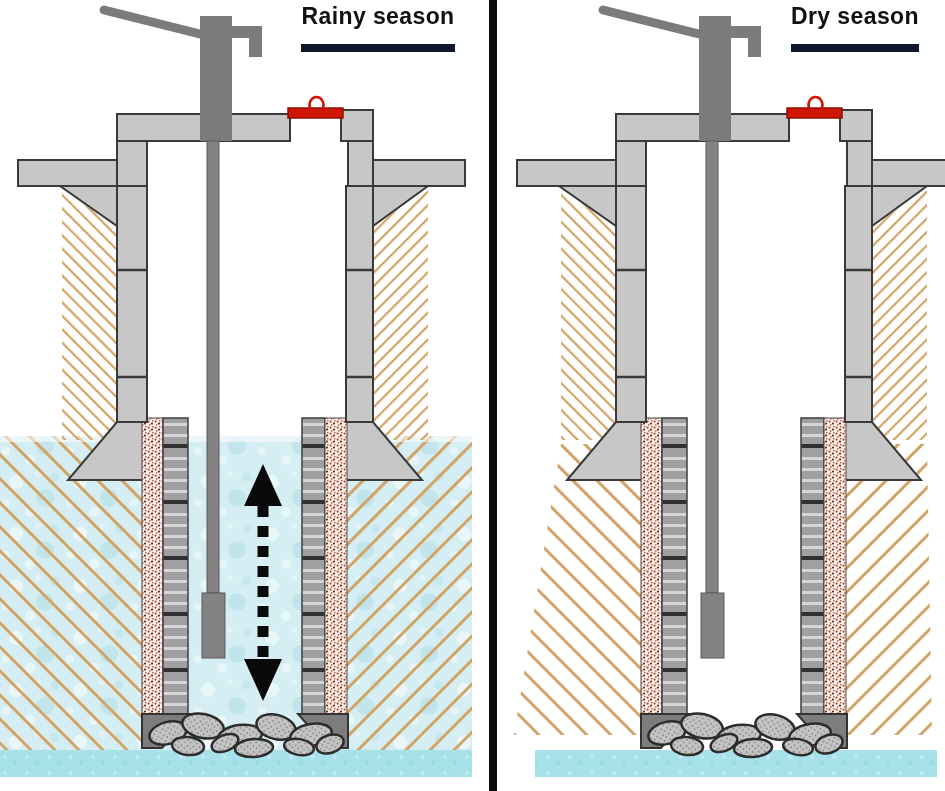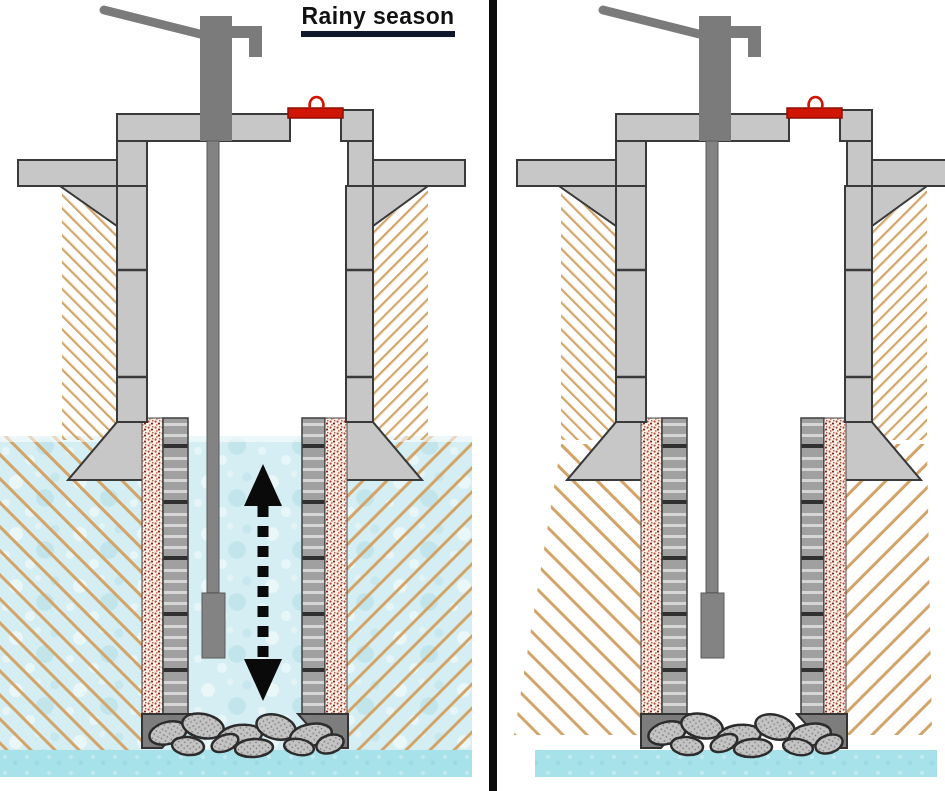--- a/index.html
+++ b/index.html
@@ -12,21 +12,21 @@
   .panel-right{left:499px;width:446px;}
   .panel svg{position:absolute;left:0;top:0;}
   .divider{
     position:absolute;left:489px;top:0;width:8px;height:791px;
     background:var(--c-divider-black,#0c0c0c);
   }
   .season-title{
     position:absolute;top:3px;text-align:center;
     font-size:23px;font-weight:700;color:#111;letter-spacing:.4px;
   }
-  .season-title .ul{display:inline-block;border-bottom:6px solid #0f172a;padding-bottom:1px;}
+  .season-title .ul{display:inline-block;border-bottom:8px solid #0f172a;padding-bottom:14px;}
   .title-rainy{left:288px;width:180px;}
   .title-dry{left:271px;width:170px;}
   
   .concrete{fill:var(--c-concrete,#c7c7c7);stroke:var(--c-concrete-outline,#3a3a3a);stroke-width:2;}
   .jointline{stroke:var(--c-concrete-outline,#3a3a3a);stroke-width:2.5;}
   .stipple{fill:url(#pat-stipple);stroke:#4a4a4a;stroke-width:1;}
   .rings{fill:url(#pat-rings);stroke:#3f3f3f;stroke-width:1.5;}
   .plug{fill:var(--c-dark-footing,#7d7d7d);stroke:#333;stroke-width:2;}
   .stone{fill:url(#pat-stone);stroke:var(--c-stone-outline,#2c2c2c);stroke-width:2.5;}
   .pump{fill:var(--c-pump-gray,#7b7b7b);}
@@ -225,15 +225,18 @@
 
       <rect x="288" y="108" width="55" height="10" class="red-cover"></rect>
       <path d="M310,108 a7,8 0 1 1 13,0" class="red-loop"></path>
 
       <line x1="104" y1="10" x2="216" y2="38" class="handle"></line>
       <rect x="200" y="16" width="32" height="125" class="pump"></rect>
       <path d="M232,26 h30 v31 h-13 v-19 h-17 z" class="pump"></path>
       <rect x="207" y="141" width="12" height="452" class="rod"></rect>
       <rect x="202" y="593" width="23" height="65" class="rod"></rect>
     </svg>
+    <div class="season-title title-dry">
+      <span class="ul">Dry season</span>
+    </div>
   </section>
 
 </div>
 
 </body></html>

